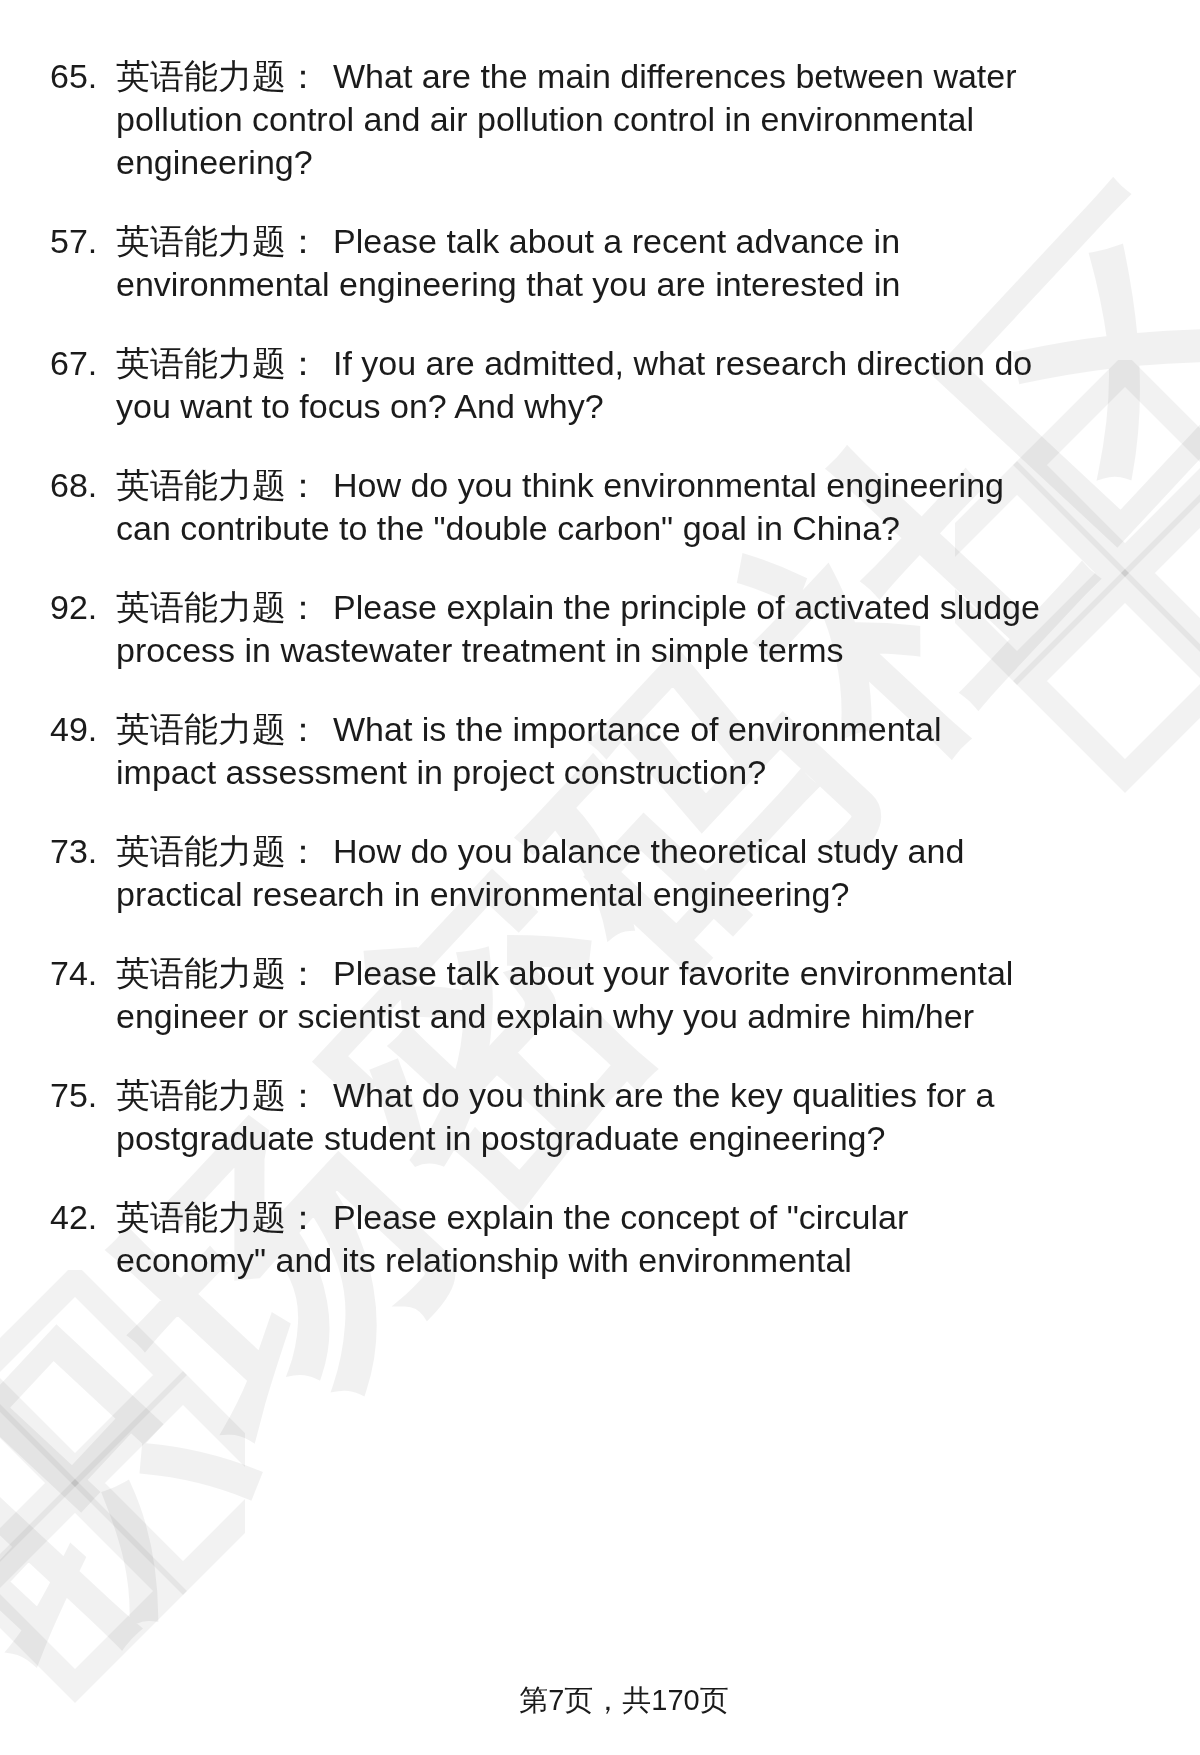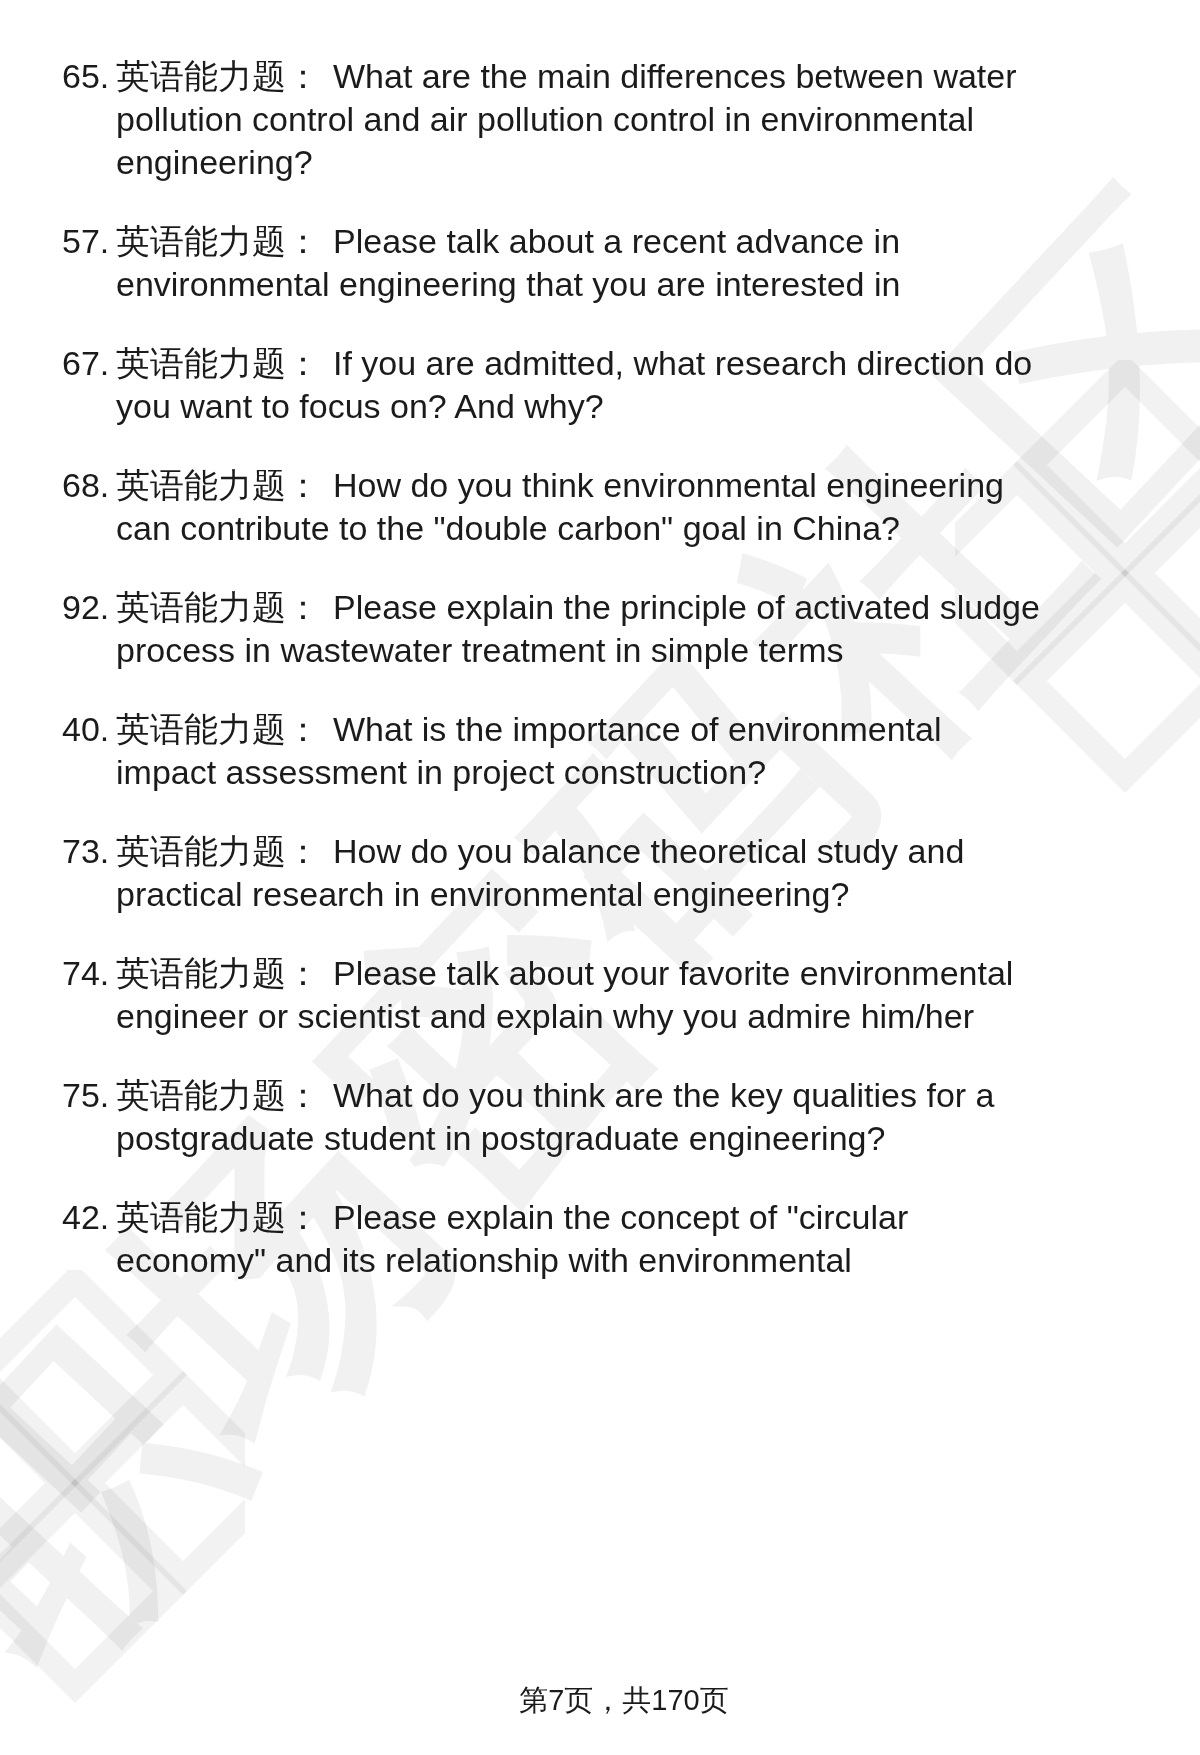--- a/index.html
+++ b/index.html
@@ -52,21 +52,21 @@
   .question-item {
     position: relative;
     padding-left: 66px;
     margin-bottom: 36px;
     font-size: 34px;
     line-height: 43px;
     text-align: left;
   }
   .question-number {
     position: absolute;
-    left: 12px;
+    left: 0;
     top: 0;
   }
   .question-prefix { margin-right: 13px; text-align: center; }
 
   .page-footer {
     position: absolute;
     left: 0;
     bottom: 34px;
     width: 100%;
     text-align: center;
@@ -111,21 +111,21 @@
   </div>
     <div class="question-item">
     <span class="question-number">68.</span>
     <span class="question-prefix">英语能力题：</span><span class="question-text">How do you think environmental engineering can contribute to the "double carbon" goal in China?</span>
   </div>
     <div class="question-item">
     <span class="question-number">92.</span>
     <span class="question-prefix">英语能力题：</span><span class="question-text">Please explain the principle of activated sludge process in wastewater treatment in simple terms</span>
   </div>
     <div class="question-item">
-    <span class="question-number">40.</span>
+    <span class="question-number">49.</span>
     <span class="question-prefix">英语能力题：</span><span class="question-text">What is the importance of environmental impact assessment in project construction?</span>
   </div>
     <div class="question-item">
     <span class="question-number">73.</span>
     <span class="question-prefix">英语能力题：</span><span class="question-text">How do you balance theoretical study and practical research in environmental engineering?</span>
   </div>
     <div class="question-item">
     <span class="question-number">74.</span>
     <span class="question-prefix">英语能力题：</span><span class="question-text">Please talk about your favorite environmental engineer or scientist and explain why you admire him/her</span>
   </div>

